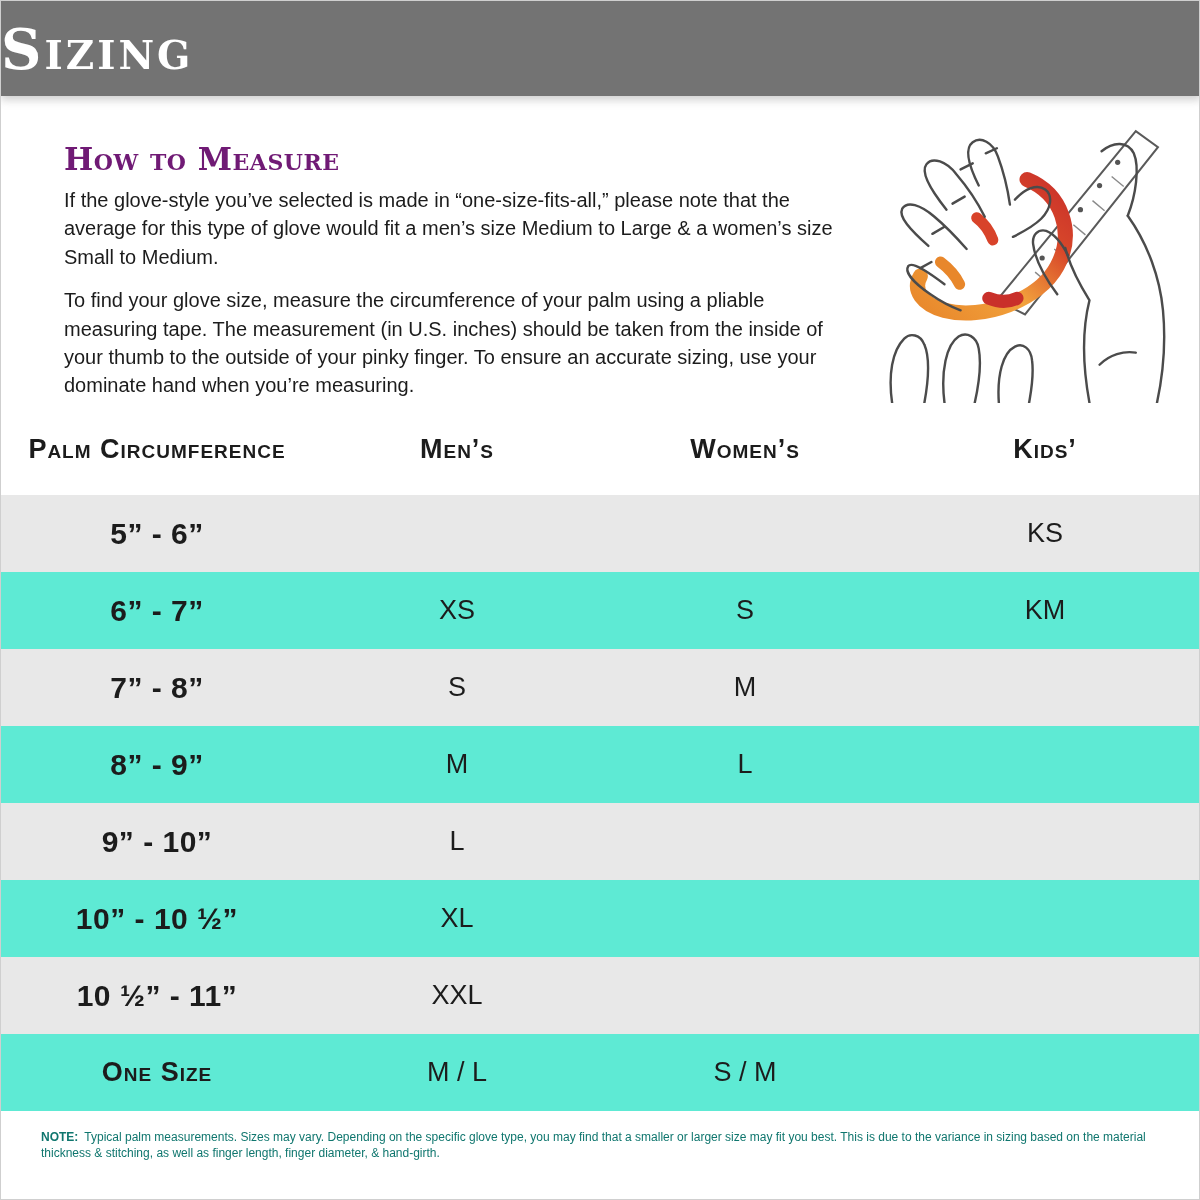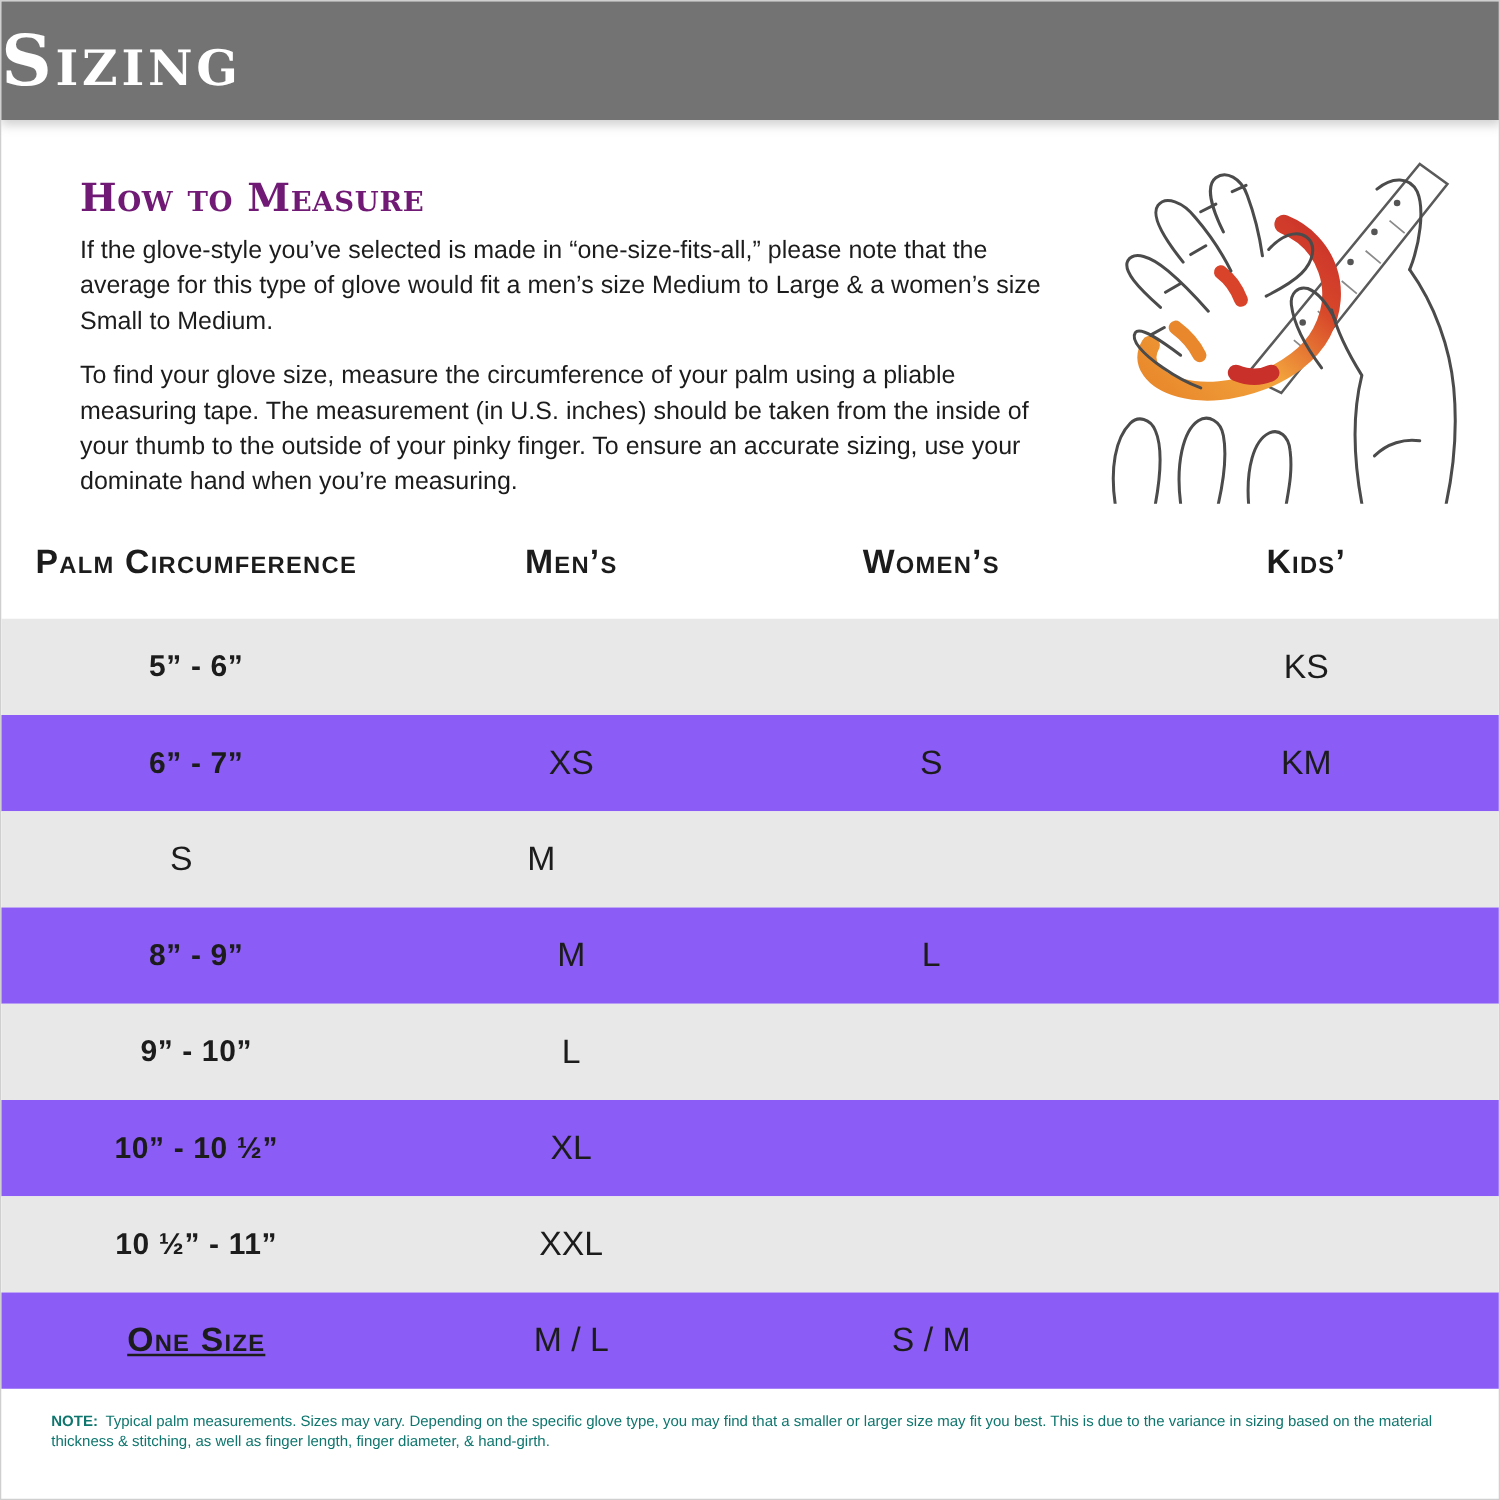--- a/index.html
+++ b/index.html
@@ -44,26 +44,26 @@
   .size-table { position:absolute; top:402px; left:0; width:1200px; }
   .thead {
     display:flex; height:92px; align-items:center; text-align:center;
     font-weight:bold; font-variant:small-caps;
     font-size:27px; letter-spacing:1px; line-height:1.12;
   }
   .c1 { width:26%; } .c2 { width:24%; } .c3 { width:24%; } .c4 { width:26%; }
   .thead .c1 { padding:0 20px; }
   .trow {
     display:flex; height:77px; align-items:center; text-align:center;
-    background:#8b5cf6;
+    background:#5eead4;
   }
   .trow:nth-child(odd) { background:#E8E8E8; }
-  .cell-palm { font-weight:bold; font-size:24px; letter-spacing:0.5px; }
+  .cell-palm { font-weight:bold; font-size:30px; letter-spacing:0.5px; }
   .cell-size { font-size:27px; }
-  .trow:last-child .cell-palm { font-variant:small-caps; font-size:27px; letter-spacing:1px;text-decoration:underline; }
+  .trow:last-child .cell-palm { font-variant:small-caps; font-size:27px; letter-spacing:1px; }
 
   
   .note {
     position:absolute; left:40px; top:1128px; width:1130px;
     font-size:12px; line-height:1.35; color:#0f766e;
   }
   .note-label { font-weight:bold; margin-right:6px; }
 </style>
 </head>
 <body>
@@ -153,20 +153,21 @@
       <div class="c3 cell-size"></div>
       <div class="c4 cell-size">KS</div>
     </div>
     <div class="trow">
       <div class="c1 cell-palm">6” - 7”</div>
       <div class="c2 cell-size">XS</div>
       <div class="c3 cell-size">S</div>
       <div class="c4 cell-size">KM</div>
     </div>
     <div class="trow">
+      <div class="c1 cell-palm">7” - 8”</div>
       <div class="c2 cell-size">S</div>
       <div class="c3 cell-size">M</div>
       <div class="c4 cell-size"></div>
     </div>
     <div class="trow">
       <div class="c1 cell-palm">8” - 9”</div>
       <div class="c2 cell-size">M</div>
       <div class="c3 cell-size">L</div>
       <div class="c4 cell-size"></div>
     </div>

